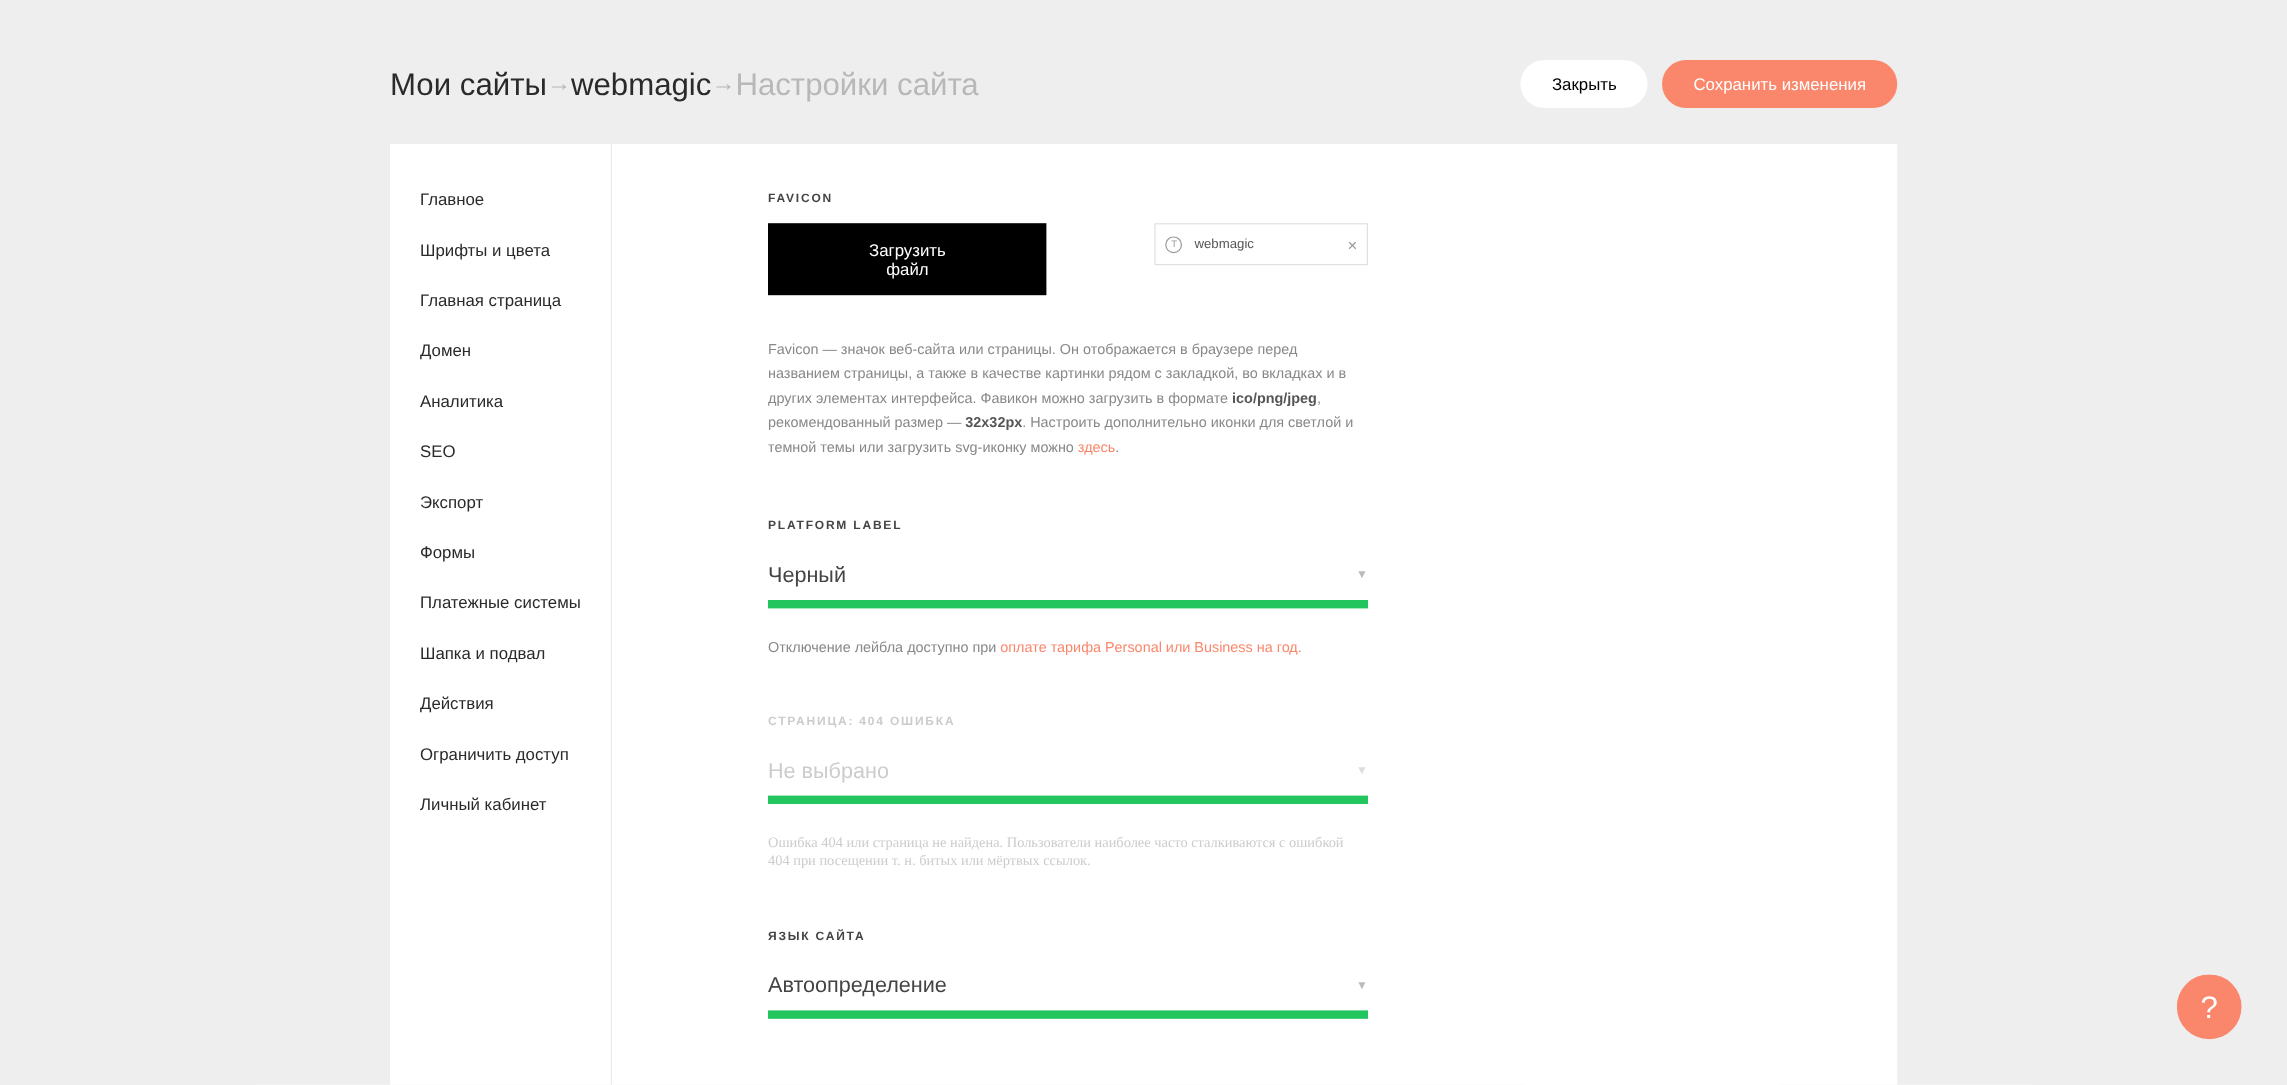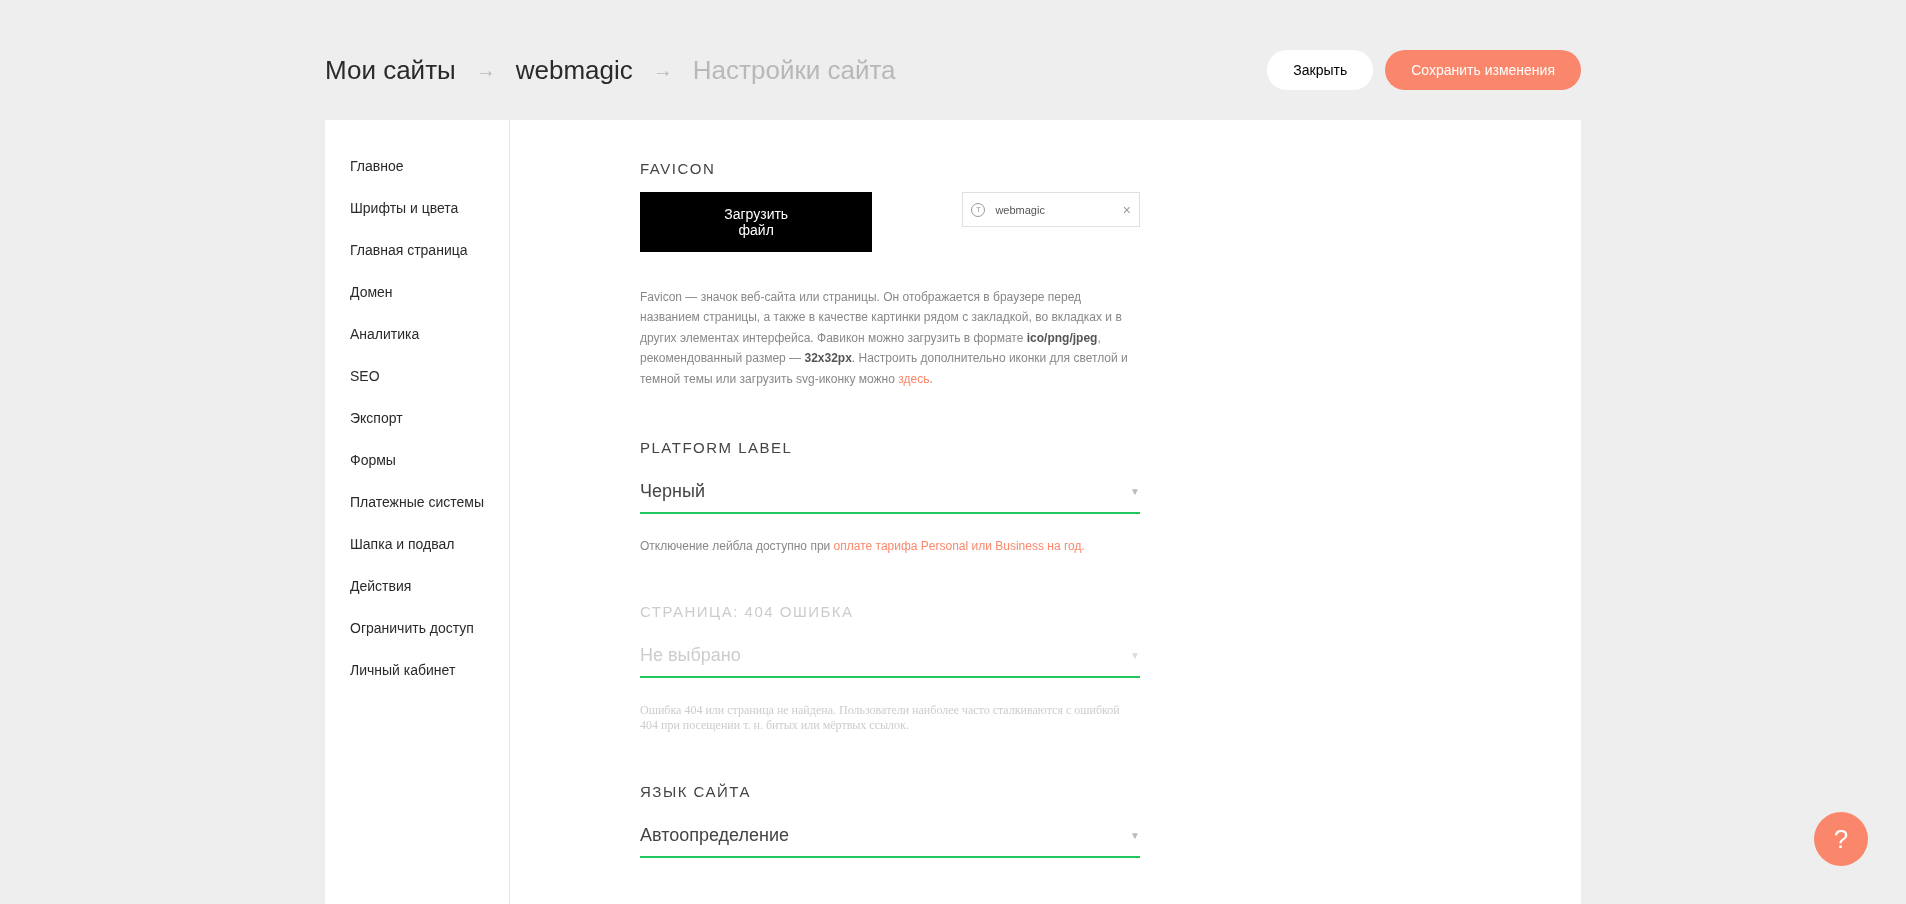--- a/index.html
+++ b/index.html
@@ -1,42 +1,42 @@
 <!DOCTYPE html>
 <html><head>
 <meta charset="utf-8">
 <style>
 *{box-sizing:border-box;margin:0;padding:0;}
 body{background:#eee;font-family:Arial,Helvetica,sans-serif;width:1906px;height:904px;overflow:hidden;}
 .wrap{width:1256px;margin:0 auto;padding-top:40px;}
 .header{display:flex;align-items:center;justify-content:space-between;padding:10px 0 30px;}
-.bc{display:flex;align-items:center;gap:20px;font-size:26px;color:#2a2a2a;font-weight:300;}
+.bc{display:flex;align-items:center;gap:0;font-size:26px;color:#2a2a2a;font-weight:300;}
 .bc span[data-name="breadcrumb-settings"]{color:#b8b8b8;}
 .arrow{color:#b8b8b8;font-size:20px;}
 .actions{display:flex;gap:12px;justify-content:flex-end;}
 .btn{padding:12px 26px;border-radius:28px;font-size:14px;cursor:pointer;border:none;}
 .btn-close{background:#fff;color:#000;}
 .btn-save{background:#fa876b;color:#fff;}
 .panel{display:flex;background:#fff;min-height:720px;}
 .sidebar{width:185px;border-right:1px solid #e8e8e8;padding:25px 0;}
 .sidebar-item{padding:13px 25px;font-size:14px;color:#2a2a2a;cursor:pointer;}
 .main{flex:1;padding:40px 130px 40px 130px;max-width:760px;}
 .sect{margin-bottom:50px;}
-.label{font-size:15px;letter-spacing:1.5px;color:#444;margin-bottom:15px;text-transform:uppercase;}
+.label{font-size:10px;letter-spacing:1.5px;color:#444;margin-bottom:15px;text-transform:uppercase;font-weight:bold;}
 .label-muted{color:#ccc;margin-top:12px;}
 .upload-row{display:flex;align-items:flex-start;gap:90px;margin-bottom:35px;}
 .upload-btn{background:#000;color:#fff;padding:14px 71px;font-size:14px;border:none;cursor:pointer;}
 .browser-tab{border:1px solid #e0e0e0;height:35px;width:200px;display:flex;align-items:center;padding:0 8px;gap:10px;font-size:11px;color:#555;position:relative;}
 .browser-tab::after{content:"×";position:absolute;right:8px;color:#999;font-size:14px;}
 .tab-icon{width:14px;height:14px;border:1px solid #999;border-radius:50%;display:flex;align-items:center;justify-content:center;font-size:8px;color:#999;}
 .hint{font-size:12px;color:#888;line-height:1.7;}
 .hint b{color:#555;}
 .hint a{color:#fa876b;text-decoration:none;}
 .hint .link{color:#fa876b;}
-.select{border:none;border-bottom:2px solid #22c55e;padding:10px 0;font-size:18px;color:#444;font-weight:300;display:flex;justify-content:space-between;align-items:center;cursor:pointer;margin-bottom:25px;}
+.select{border:none;border-bottom:7px solid #22c55e;padding:10px 0;font-size:18px;color:#444;font-weight:300;display:flex;justify-content:space-between;align-items:center;cursor:pointer;margin-bottom:25px;}
 .select .caret{color:#bbb;font-size:10px;}
 .select-muted{color:#ccc;}
 .select-muted .caret{color:#ddd;}
 .note{font-size:12px;color:#888;}
 .note .link{color:#fa876b;}
 .note-muted{color:#ccc;font-family:Liberation Serif, serif;}
 .help{position:fixed;right:38px;bottom:38px;width:54px;height:54px;background:#fa876b;border-radius:50%;color:#fff;display:flex;align-items:center;justify-content:center;font-size:26px;font-weight:300;cursor:pointer;}
 </style>
 </head>
 <body>

